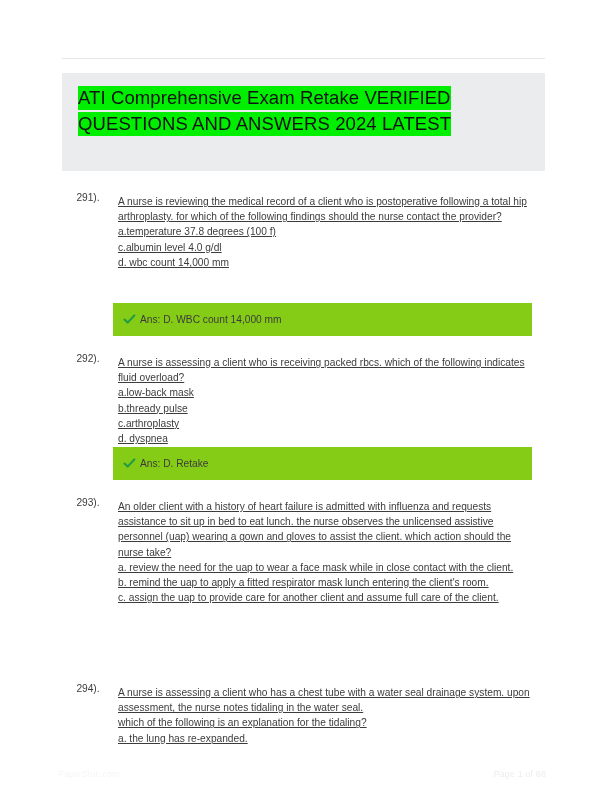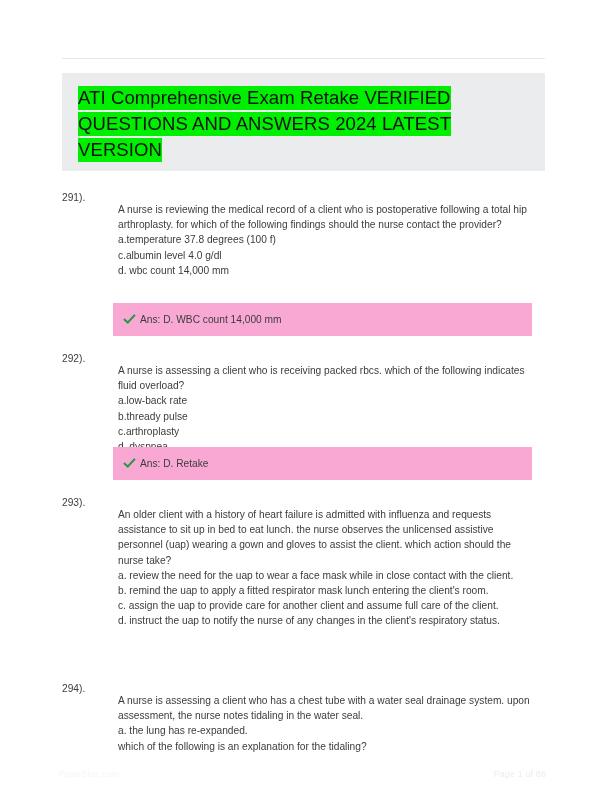--- a/index.html
+++ b/index.html
@@ -65,45 +65,46 @@
   .qblock {
     position: absolute;
     left: 0;
     width: 606px;
   }
   .qnum {
     position: absolute;
     left: 62px;
     top: 0;
     width: 52px;
-    text-align: left;
+    text-align: center;
     font-size: 10.2px;
     line-height: 15.2px;
     color: #3c3c3c;
   }
   .qbody {
     position: absolute;
     left: 118px;
-    top: 12px;
+    top: 4px;
     width: 418px;
     font-size: 10.2px;
     line-height: 15.2px;
     color: #3c3c3c;
+    text-decoration: underline;
   }
   .qbody .line {
     display: block;
     white-space: normal;
   }
 
   
   .ansbox {
     position: absolute;
     left: 113px;
     width: 419px;
-    background: #f9a8d4;
+    background: #84cc16;
     box-sizing: border-box;
     padding: 9px 10px 9px 10px;
   }
   .ansrow {
     position: relative;
     padding-left: 17px;
     font-size: 10.2px;
     line-height: 15.4px;
     color: #3c3c3c;
   }
@@ -143,21 +144,20 @@
 <body>
 
 <div class="page">
 
   <div class="top-rule"></div>
 
   <div class="title-band">
     <h1 class="title-text">
       <span class="hl">ATI Comprehensive Exam Retake VERIFIED</span><br>
       <span class="hl">QUESTIONS AND ANSWERS 2024 LATEST</span><br>
-      <span class="hl">VERSION</span>
     </h1>
   </div>
 
   <div class="qblock" style="top:190px;">
     <div class="qnum">291).</div>
     <div class="qbody">
       <span class="line">A nurse is reviewing the medical record of a client who is postoperative following a total hip arthroplasty. for which of the following findings should the nurse contact the provider?</span>
       <span class="line">a.temperature 37.8 degrees (100 f)</span>
       <span class="line">c.albumin level 4.0 g/dl</span>
       <span class="line">d. wbc count 14,000 mm</span>
@@ -171,21 +171,21 @@
         </svg>
       </span>
       <span>Ans: D. WBC count 14,000 mm</span>
     </div>
   </div>
 
   <div class="qblock" style="top:351px;">
     <div class="qnum">292).</div>
     <div class="qbody">
       <span class="line">A nurse is assessing a client who is receiving packed rbcs. which of the following indicates fluid overload?</span>
-      <span class="line">a.low-back rate</span>
+      <span class="line">a.low-back mask</span>
       <span class="line">b.thready pulse</span>
       <span class="line">c.arthroplasty</span>
       <span class="line">d. dyspnea</span>
     </div>
   </div>
   <div class="ansbox" style="top:447px;">
     <div class="ansrow">
       <span class="check">
         <svg width="13" height="13" viewBox="0 0 13 13" aria-hidden="true">
           <path d="M1.5 6.6 L4.7 9.6 L11.4 2.4" fill="none" stroke="#1f9b46" stroke-width="2.1" stroke-linecap="round" stroke-linejoin="round"></path>
@@ -195,29 +195,28 @@
     </div>
   </div>
 
   <div class="qblock" style="top:495px;">
     <div class="qnum">293).</div>
     <div class="qbody">
       <span class="line">An older client with a history of heart failure is admitted with influenza and requests assistance to sit up in bed to eat lunch. the nurse observes the unlicensed assistive personnel (uap) wearing a gown and gloves to assist the client. which action should the nurse take?</span>
       <span class="line">a. review the need for the uap to wear a face mask while in close contact with the client.</span>
       <span class="line">b. remind the uap to apply a fitted respirator mask lunch entering the client's room.</span>
       <span class="line">c. assign the uap to provide care for another client and assume full care of the client.</span>
-      <span class="line">d. instruct the uap to notify the nurse of any changes in the client's respiratory status.</span>
     </div>
   </div>
 
   <div class="qblock" style="top:681px;">
     <div class="qnum">294).</div>
     <div class="qbody">
       <span class="line">A nurse is assessing a client who has a chest tube with a water seal drainage system. upon assessment, the nurse notes tidaling in the water seal.</span>
+      <span class="line">which of the following is an explanation for the tidaling?</span>
       <span class="line">a. the lung has re-expanded.</span>
-      <span class="line">which of the following is an explanation for the tidaling?</span>
     </div>
   </div>
 
   <div class="footer-watermark">PaperStoc.com</div>
   <div class="footer-page">Page 1 of 88</div>
 
 </div>
 
 </body></html>

